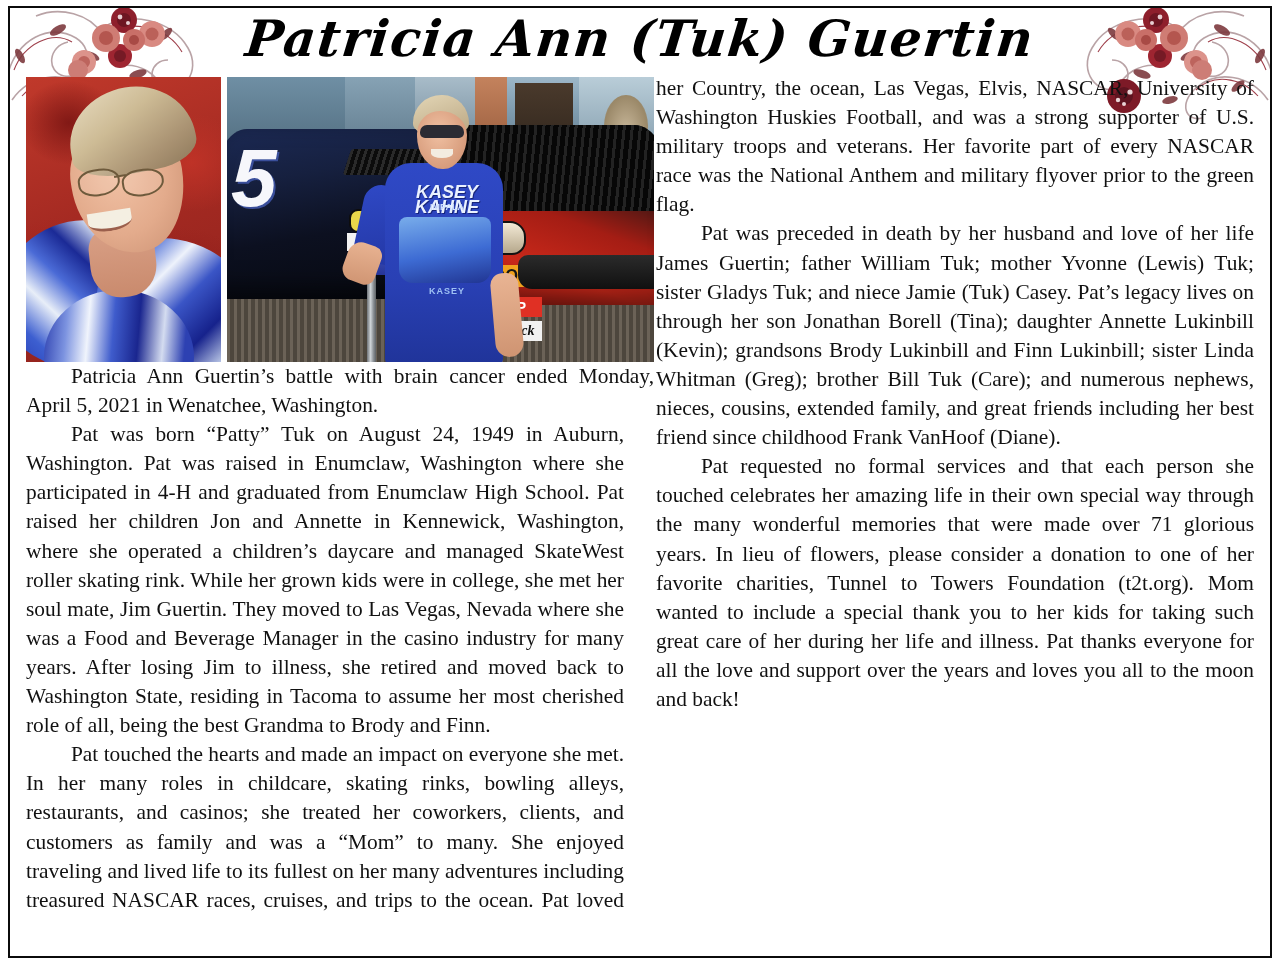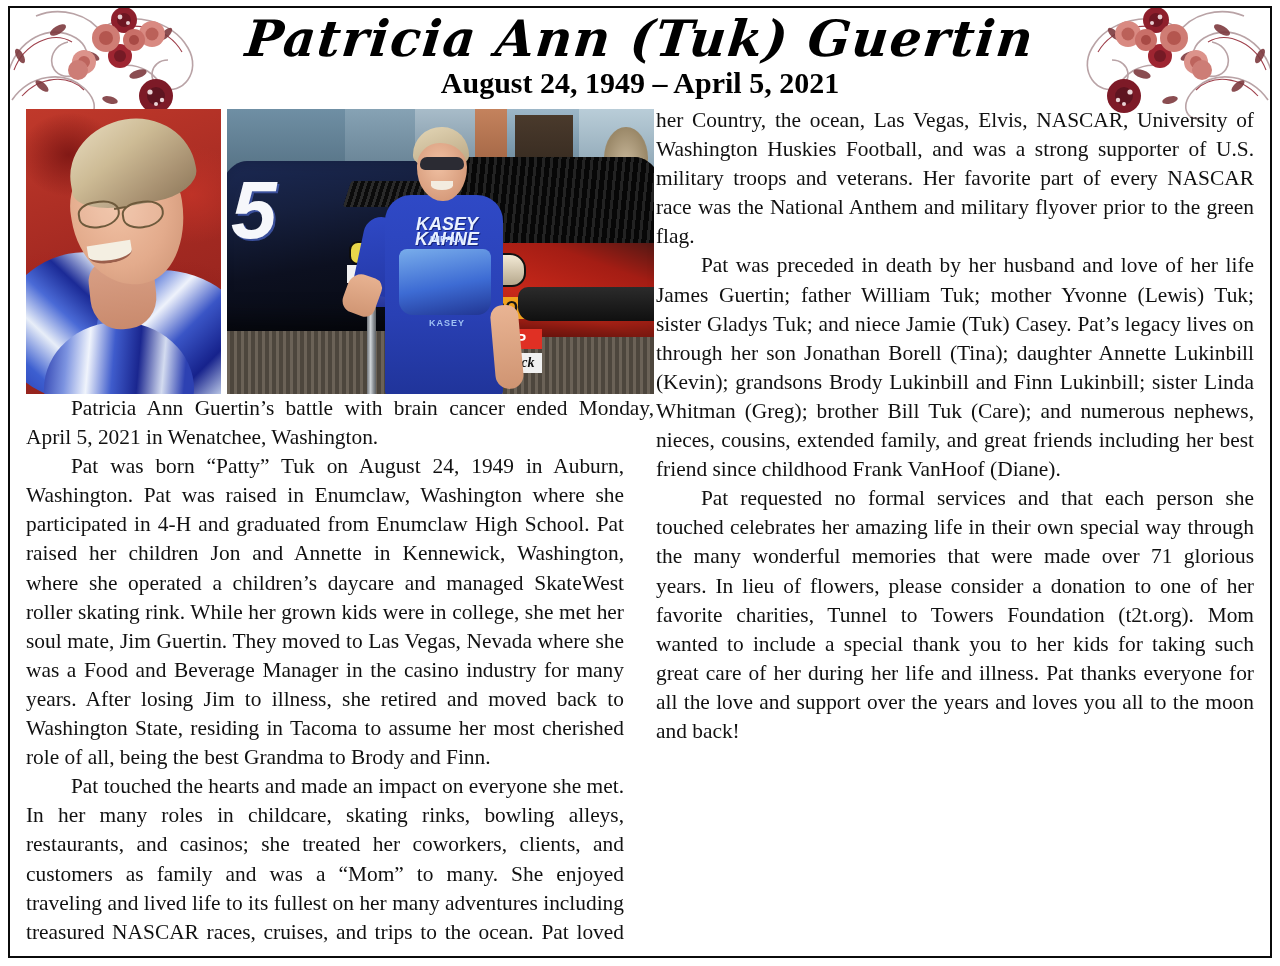--- a/index.html
+++ b/index.html
@@ -505,21 +505,20 @@
             <circle r="6" fill="#bd645d"></circle>
         </g>
         <g transform="translate(72,66)">
           <circle r="10" fill="#cd7d76"></circle>
         </g>
       </g>
     </svg>
 
     <div id="header">
       <div id="deceased-name">Patricia Ann (Tuk) Guertin</div>
-      <div id="life-dates">August 24, 1949 – April 5, 2021</div>
     </div>
 
     <div id="obit-body">
 
       <div class="photo-float">
         <div class="photo-row">
 
           <div class="photo" id="photo-portrait" aria-label="Portrait of Patricia Ann Guertin">
             <div class="pp-bg"></div>
             <div class="pp-shoulder-l"></div>

